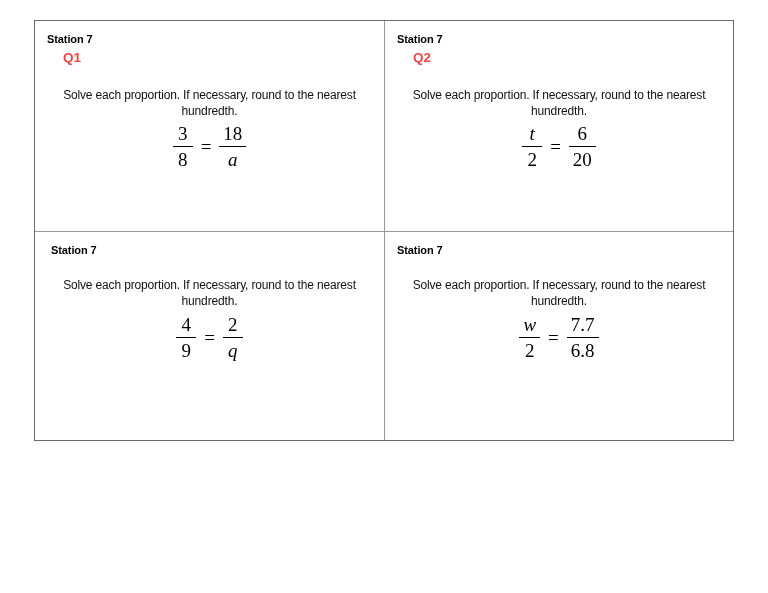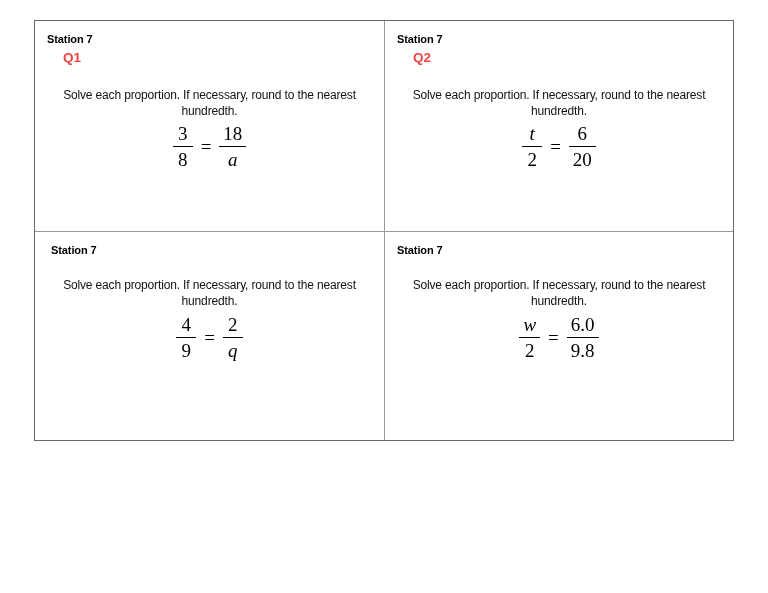--- a/index.html
+++ b/index.html
@@ -225,22 +225,22 @@
       <div class="card-body">
         <div class="prompt">Solve each proportion. If necessary, round to the nearest hundredth.</div>
         <div class="equation">
           <span class="frac">
             <span class="num var">w</span>
             <span class="bar"></span>
             <span class="den">2</span>
           </span>
           <span class="equals">=</span>
           <span class="frac">
-            <span class="num">6.0</span>
-            <span class="bar"></span>
-            <span class="den">9.8</span>
+            <span class="num">7.7</span>
+            <span class="bar"></span>
+            <span class="den">6.8</span>
           </span>
         </div>
       </div>
     </div>
 
   </div>
 </div>
 
 </body></html>

